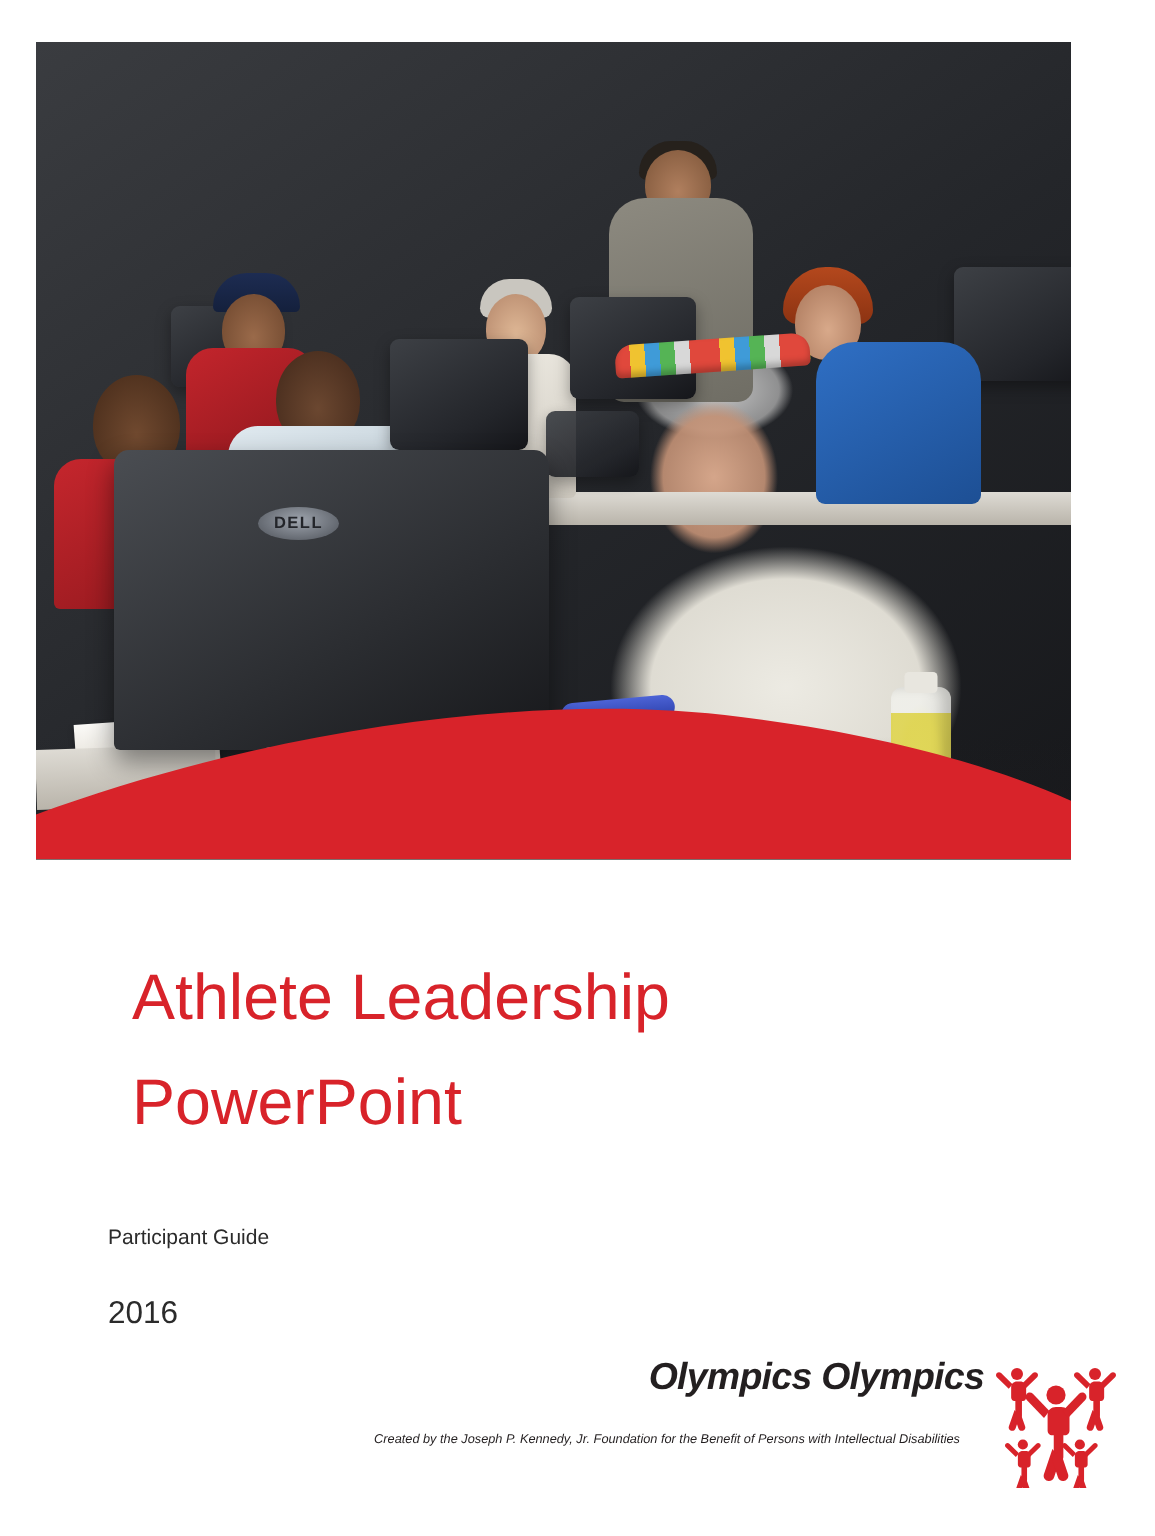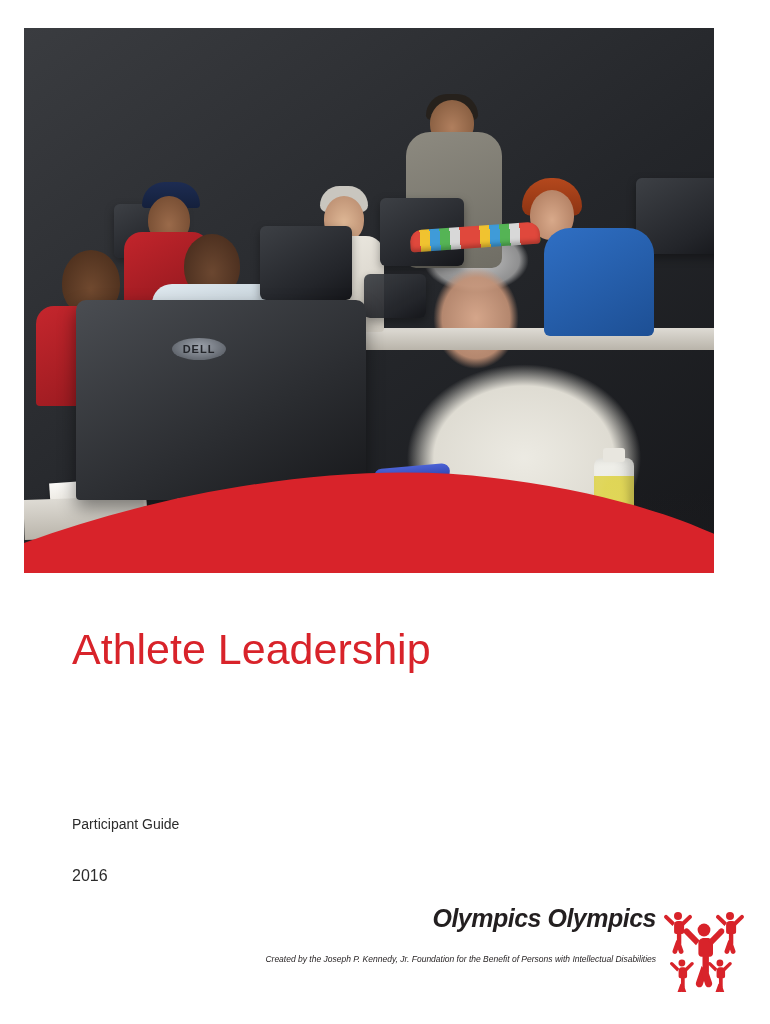--- a/index.html
+++ b/index.html
@@ -291,37 +291,37 @@
     position: absolute;
     left: 72px;
     top: 622px;
     width: 600px;
   }
   .doc-title {
     color: #d8232a;
     font-size: 43px;
     line-height: 54px;
     font-weight: normal;
-    margin: 0;
+    margin: 16px;
     letter-spacing: 0px;
   }
   .doc-subtitle {
     position: absolute;
     left: 72px;
     top: 810px;
     color: #2b2b2b;
     font-size: 14px;
     line-height: 28px;
   }
   .doc-year {
     position: absolute;
     left: 72px;
     top: 862px;
     color: #2b2b2b;
-    font-size: 16px;
+    font-size: 21px;
     line-height: 28px;
   }
   
   .brand {
     position: absolute;
     right: 26px;
     top: 896px;
     width: 340px;
     height: 110px;
   }
@@ -332,21 +332,21 @@
     font-family: "Liberation Sans", sans-serif;
     font-style: italic;
     font-weight: bold;
     font-size: 25px;
     letter-spacing: -0.5px;
     color: #231f20;
     white-space: nowrap;
   }
   .brand-tagline {
     position: absolute;
-    right: 88px;
+    right: 104px;
     top: 58px;
     font-style: italic;
     font-size: 8.5px;
     color: #231f20;
     white-space: nowrap;
     text-align: right;
   }
   .brand-mark {
     position: absolute;
     right: 0;
@@ -415,20 +415,21 @@
     <div class="swoosh" style="left:0; top:60px; width:722px; height:485px;">
       <svg width="722" height="485" viewBox="0 0 722 485" xmlns="http://www.w3.org/2000/svg">
         <path d="M0 455 C 150 400, 330 372, 470 390 C 600 406, 680 438, 722 462 L722 485 L0 485 Z" fill="#D8232A"></path>
         <path d="M0 441 C 150 386, 330 358, 470 376 C 600 392, 680 424, 722 448 L722 462 C 680 438, 600 406, 470 390 C 330 372, 150 400, 0 455 Z" fill="#ffffff" opacity="0.0"></path>
       </svg>
     </div>
   </div>
 
   <div class="title-block">
     <div class="doc-title">Athlete Leadership</div>
+    <div class="doc-title">PowerPoint</div>
   </div>
 
   <div class="doc-subtitle">Participant Guide</div>
   <div class="doc-year">2016</div>
 
   <div class="brand">
     <div class="brand-wordmark">Olympics Olympics</div>
     <div class="brand-tagline">Created by the Joseph P. Kennedy, Jr. Foundation for the Benefit of Persons with Intellectual Disabilities</div>
     <div class="brand-mark">
       <svg viewBox="0 0 80 96" width="80" height="96" xmlns="http://www.w3.org/2000/svg">

